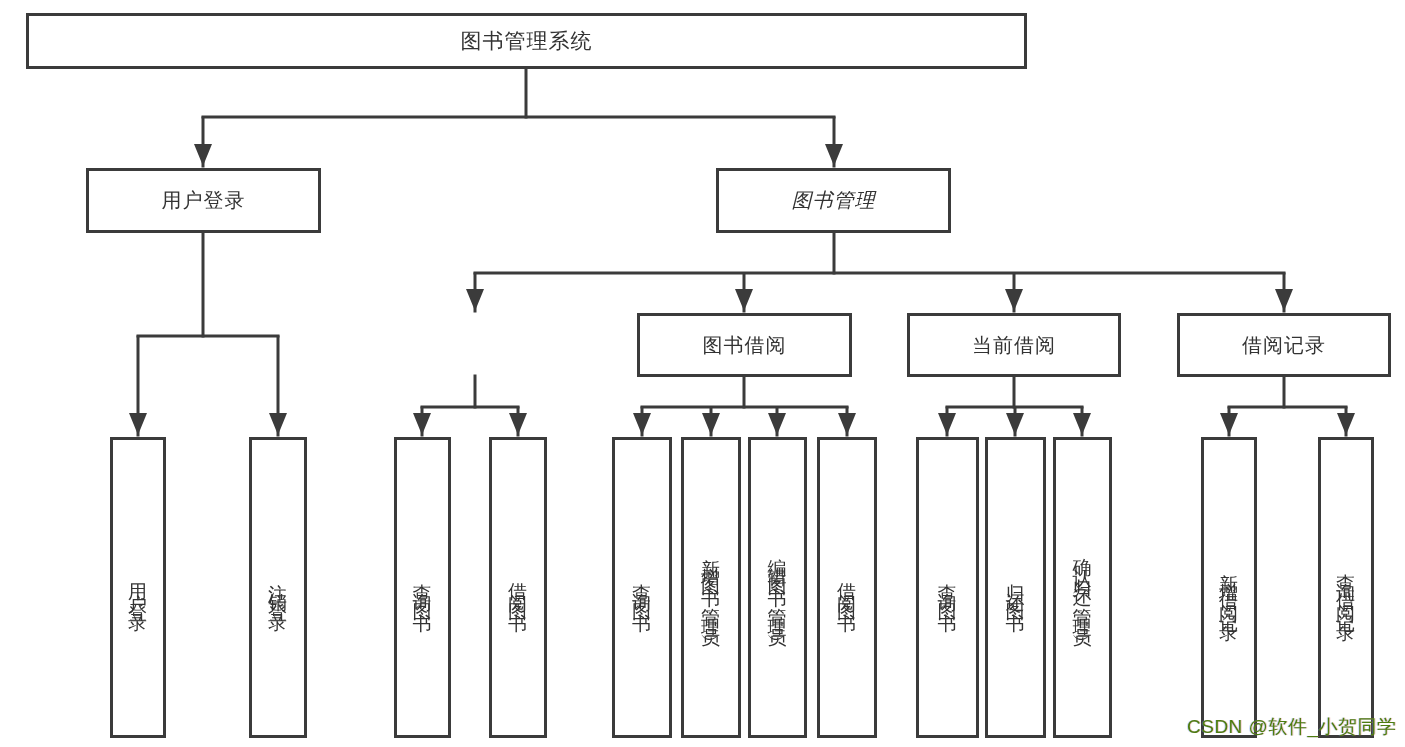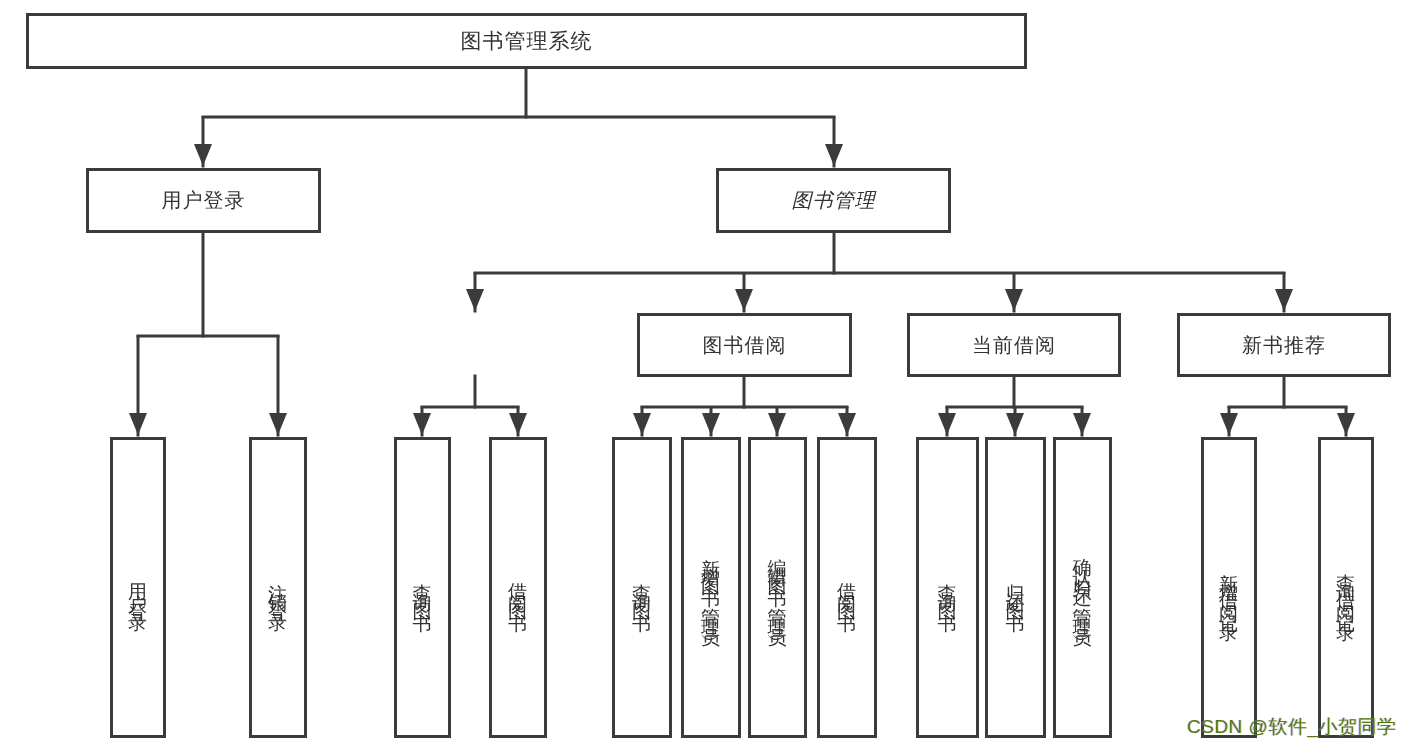--- a/index.html
+++ b/index.html
@@ -109,21 +109,21 @@
     <span class="h-label">图书管理</span>
   </div>
 
   <div class="box" style="left:633px;top:313px;width:215px;height:64px;">
     <span class="h-label">图书借阅</span>
   </div>
   <div class="box" style="left:903px;top:313px;width:214px;height:64px;">
     <span class="h-label">当前借阅</span>
   </div>
   <div class="box" style="left:1173px;top:313px;width:214px;height:64px;">
-    <span class="h-label">新书推荐</span>
+    <span class="h-label">借阅记录</span>
   </div>
 
   <div class="box" style="left:106px;top:437px;width:56px;height:301px;">
     <span class="v-label">用户登录</span>
   </div>
   <div class="box" style="left:245px;top:437px;width:58px;height:301px;">
     <span class="v-label">注销登录</span>
   </div>
   <div class="box" style="left:390px;top:437px;width:57px;height:301px;">
     <span class="v-label">查询图书</span>

